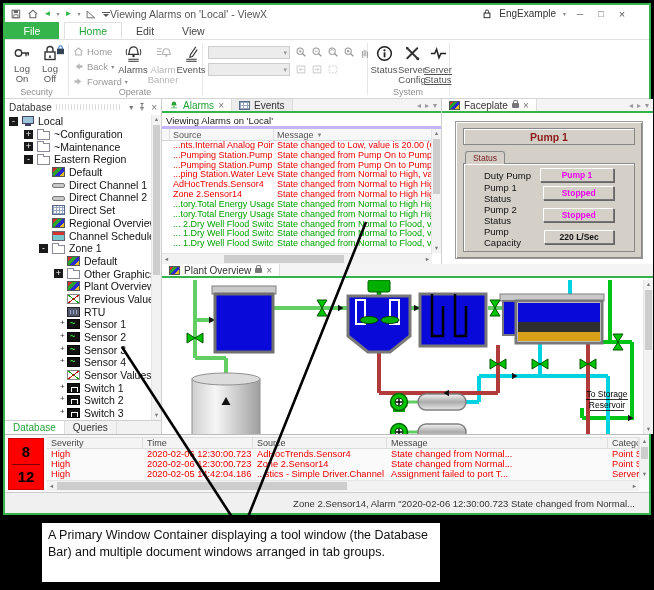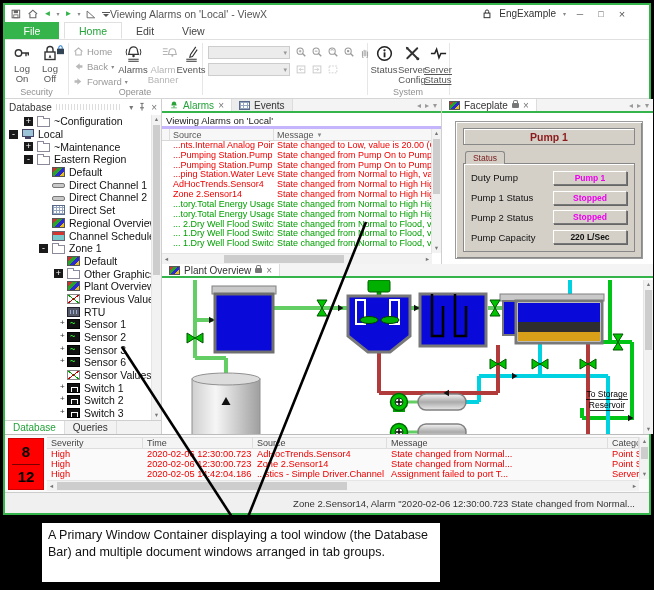--- a/index.html
+++ b/index.html
@@ -111,21 +111,21 @@
   .arow .asrc{width:104px;flex:none;overflow:hidden;padding-left:3px;}
   .arow .amsg{flex:1;overflow:hidden;padding-left:3px;}
   .tone-red{color:var(--red);}
   .tone-green{color:var(--agreen);}
 
   
   .fpdoc{left:437px;top:94px;width:211px;height:165px;}
   .fppanel{position:absolute;left:13px;top:22px;width:188px;height:138px;background:var(--fpgray);border:1px solid #9a9a9a;box-shadow:inset 1px 1px 0 #fff, inset -1px -1px 0 #888;}
   .fptitle{position:absolute;left:7px;top:6px;right:7px;height:17px;border:1px solid #888;box-shadow:inset 1px 1px 0 #fff;display:flex;align-items:center;justify-content:center;font-weight:bold;font-size:10.5px;color:#8b1a1a;}
   .fpstatustab{position:absolute;left:9px;top:29px;width:40px;height:13px;border:1px solid #888;border-bottom:none;border-radius:3px 3px 0 0;background:var(--fpgray);display:flex;align-items:center;justify-content:center;font-size:8.5px;color:#7a2020;z-index:2;}
-  .fpbox{position:absolute;left:7px;top:41px;right:7px;bottom:6px;border:1px solid #888;box-shadow:inset 1px 1px 0 #fff;display:flex;flex-direction:column;justify-content:space-around;padding:4px 7px;}
+  .fpbox{position:absolute;left:7px;top:41px;right:7px;bottom:6px;border:1px solid #888;box-shadow:inset 1px 1px 0 #fff;display:flex;flex-direction:column;justify-content:space-around;padding:4px 20px;}
   .fp-row{display:flex;align-items:center;justify-content:space-between;}
   .fp-label{font-size:9.5px;color:#111;}
   .fp-btn{width:74px;height:14px;background:var(--fpgray);border:1px solid #777;border-top-color:#fff;border-left-color:#fff;box-shadow:1px 1px 0 #666;font-family:"Liberation Sans",sans-serif;font-size:8.5px;font-weight:bold;}
   .tone-magenta{color:#ee00ee;}
   .tone-dark{color:#111;}
 
   
   .plantdoc{left:157px;top:259px;width:491px;height:170px;}
   .plantcv{position:absolute;left:0;top:16px;right:10px;bottom:0;background:#fff;overflow:hidden;}
 
@@ -244,21 +244,21 @@
       </div>
       <div class="rbig" style="left:114px;width:28px;">
         <svg width="19" height="19" viewBox="0 0 20 20">
             <path d="M10 3 a4.2 4.2 0 0 1 4.2 4.2 l0.9 3.6 H4.9 l0.9 -3.6 A4.2 4.2 0 0 1 10 3 Z" fill="none" stroke="#333" stroke-width="1.3"></path>
             <circle cx="10" cy="12.6" r="1.3" fill="#333"></circle>
             <path d="M3 5.2 a8 8 0 0 0 0 6.6 M17 5.2 a8 8 0 0 1 0 6.6" stroke="#333" fill="none" stroke-width="1"></path>
             <path d="M4.5 16 H15.5 M4.5 18.2 H15.5" stroke="#333" stroke-width="1.1"></path>
           </svg>
         <span>Alarms</span>
       </div>
-      <div class="rbig dis" style="left:142px;width:32px;align-items:flex-end;">
+      <div class="rbig dis" style="left:142px;width:32px;">
         <svg width="19" height="19" viewBox="0 0 20 20">
             <path d="M3 5 h5 M3 8 h5 M3 11 h5" stroke="#b5b5b5" stroke-width="1.1"></path>
             <path d="M13 5 a3.4 3.4 0 0 1 3.4 3.4 l0.7 2.6 H8.9 l0.7 -2.6 A3.4 3.4 0 0 1 13 5 Z" fill="none" stroke="#b5b5b5" stroke-width="1.2"></path>
             <circle cx="13" cy="12.4" r="1.1" fill="#b5b5b5"></circle>
           </svg>
         <span>Alarm Banner</span>
       </div>
       <div class="rbig" style="left:174px;width:24px;">
         <svg width="19" height="19" viewBox="0 0 20 20">
             <path d="M14.5 3 L9 11 l-0.8 3 L11 13.2 L16 6" fill="none" stroke="#333" stroke-width="1.2"></path>
@@ -345,32 +345,32 @@
         <span>Database</span>
         <span class="drag"></span>
         <span class="dbico">▾</span>
         <svg class="dbico" width="8" height="10" viewBox="0 0 10 12">
             <path d="M3 1.5 h4 M5 1.5 V7 M2.5 7 h5 M5 7 v3.5" stroke="#666" fill="none" stroke-width="1.2"></path>
           </svg>
         <span class="dbico" style="font-size:10px;">×</span>
       </div>
       <div class="tree">
 
+          <div class="trow lv0">
+            <span class="exp exp-minus"></span>
+            <span class="tic ic-computer"></span>
+            <span>Local</span>
+          </div>
+
           <div class="trow lv1">
             <span class="exp exp-plus"></span>
             <span class="tic ic-folder"></span>
             <span>~Configuration</span>
           </div>
 
-          <div class="trow lv0">
-            <span class="exp exp-minus"></span>
-            <span class="tic ic-computer"></span>
-            <span>Local</span>
-          </div>
-
           <div class="trow lv1">
             <span class="exp exp-plus"></span>
             <span class="tic ic-folder"></span>
             <span>~Maintenance</span>
           </div>
 
           <div class="trow lv1">
             <span class="exp exp-minus"></span>
             <span class="tic ic-folder"></span>
             <span>Eastern Region</span>
@@ -462,21 +462,21 @@
 
           <div class="trow lv3">
             <span class="exp exp-none"></span>
             <span class="tic ic-sensor"></span>
             <span>Sensor 3</span>
           </div>
 
           <div class="trow lv3">
             <span class="exp exp-none"></span>
             <span class="tic ic-sensor"></span>
-            <span>Sensor 6</span>
+            <span>Sensor 4</span>
           </div>
 
           <div class="trow lv3">
             <span class="exp exp-none"></span>
             <span class="tic ic-trend"></span>
             <span>Sensor Values</span>
           </div>
 
           <div class="trow lv3">
             <span class="exp exp-none"></span>

